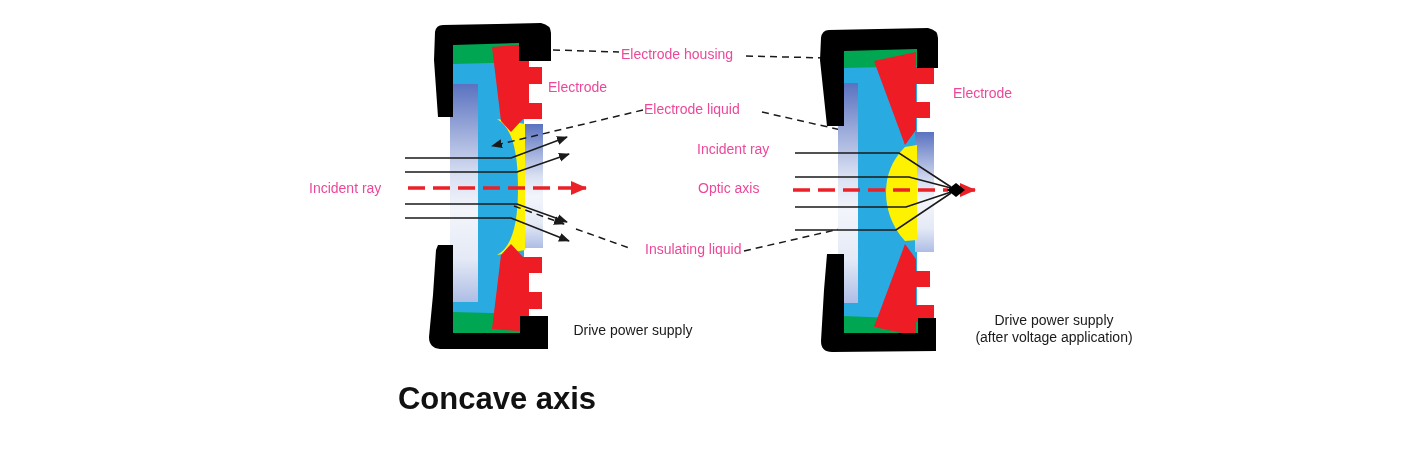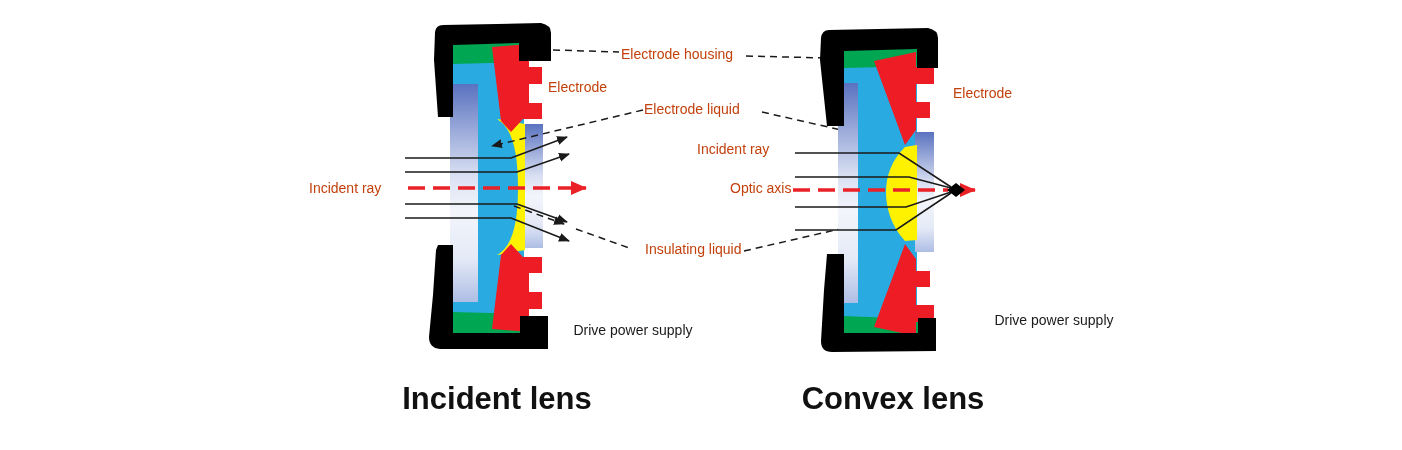--- a/index.html
+++ b/index.html
@@ -1,19 +1,19 @@
 <!DOCTYPE html>
 <html><head>
 <meta charset="utf-8">
 <style>
   html,body{margin:0;padding:0;background:#ffffff;}
   .canvas{position:relative;width:1402px;height:450px;background:#ffffff;
           font-family:"Liberation Sans", sans-serif;overflow:hidden;}
   svg{position:absolute;left:0;top:0;}
-  .lbl{position:absolute;font-size:14px;color:#c2410c;white-space:nowrap;line-height:15px;}
+  .lbl{position:absolute;font-size:14px;color:#ec4899;white-space:nowrap;line-height:15px;}
   .block{position:absolute;text-align:center;font-size:14px;color:#1a1a1a;line-height:17px;}
   .title{position:absolute;text-align:center;font-size:31px;font-weight:600;color:#111;line-height:34px;}
 </style>
 </head>
 <body>
 
 <div class="canvas">
 
   <svg width="1402" height="450" viewBox="0 0 1402 450">
     <defs>
@@ -91,27 +91,27 @@
       <path d="M963,190 L975,190" stroke-width="3.6" marker-end="url(#ar)" stroke="#EA2127"></path>
       <polygon points="947,190 956,183 965,190 956,197" stroke="none" fill="#000000"></polygon>
     </g>
   </svg>
 
   <div class="lbl" style="left:621px;top:47px">Electrode housing</div>
   <div class="lbl" style="left:548px;top:80px">Electrode</div>
   <div class="lbl" style="left:953px;top:86px">Electrode</div>
   <div class="lbl" style="left:644px;top:102px">Electrode liquid</div>
   <div class="lbl" style="left:697px;top:142px">Incident ray</div>
-  <div class="lbl" style="left:730px;top:181px">Optic axis</div>
+  <div class="lbl" style="left:698px;top:181px">Optic axis</div>
   <div class="lbl" style="left:645px;top:242px">Insulating liquid</div>
   <div class="lbl" style="left:309px;top:181px">Incident ray</div>
 
   <div class="block" style="left:553px;top:322px;width:160px">
     <div>Drive power supply</div>
   </div>
   <div class="block" style="left:944px;top:312px;width:220px">
     <div>Drive power supply</div>
+    <div>(after voltage application)</div>
   </div>
 
-  <div class="title" style="left:387px;top:382px;width:220px">Incident lens</div>
-  <div class="title" style="left:783px;top:382px;width:220px">Convex lens</div>
+  <div class="title" style="left:387px;top:382px;width:220px">Concave axis</div>
 
 </div>
 
 </body></html>

